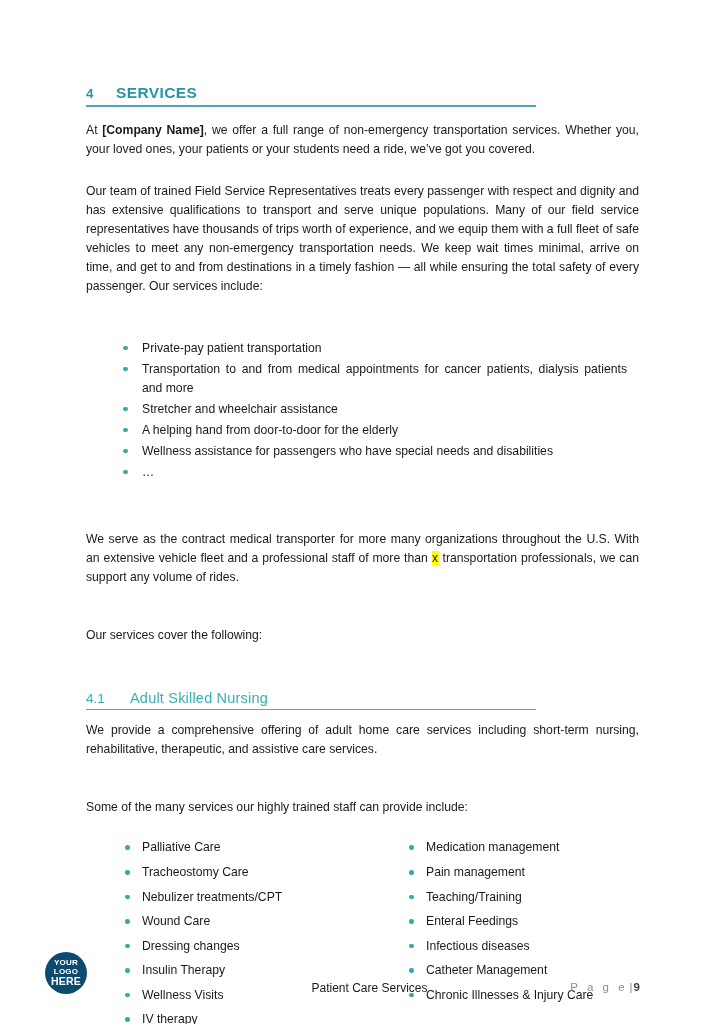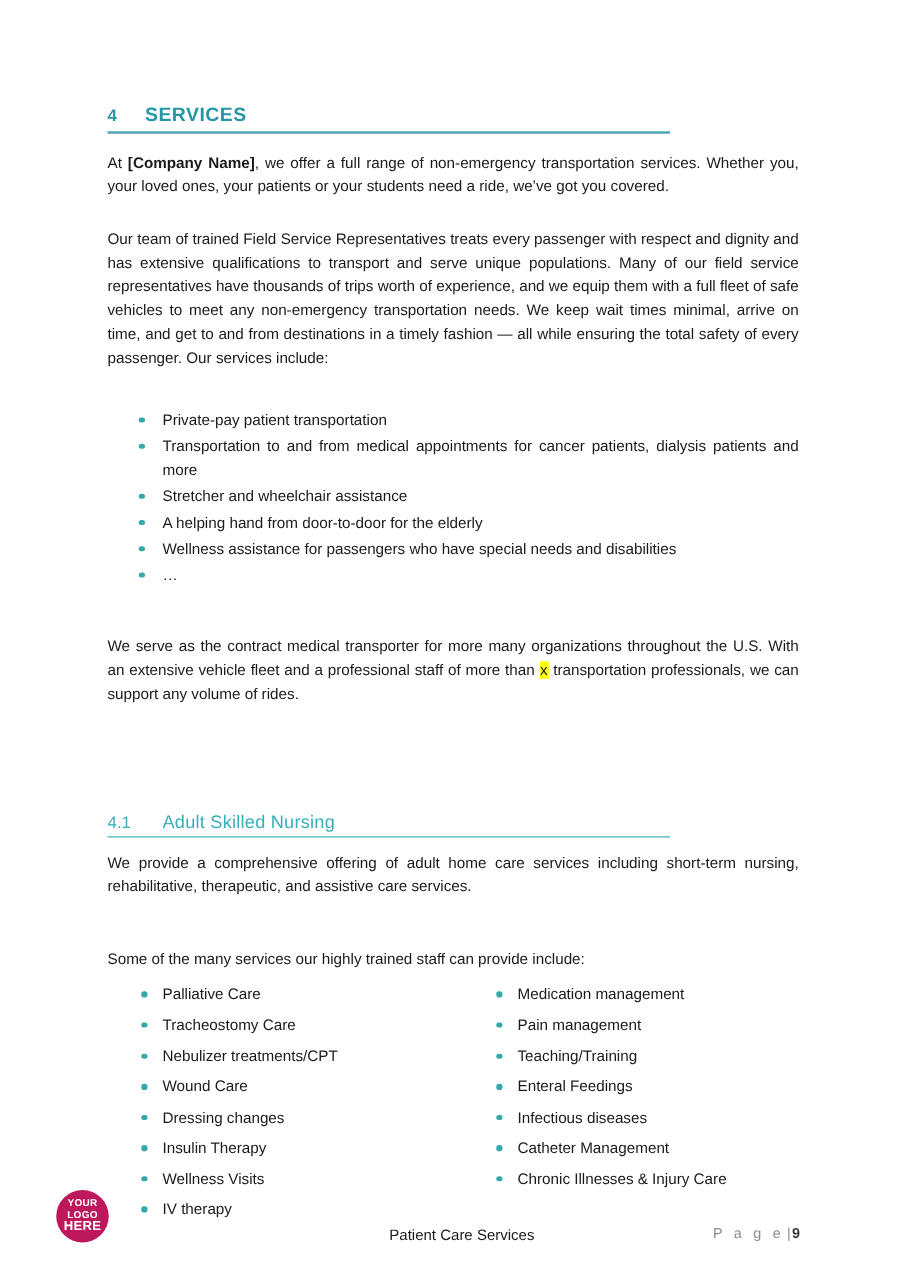--- a/index.html
+++ b/index.html
@@ -51,21 +51,21 @@
     letter-spacing: 0.4px;
   }
   .h1-rule {
     height: 1.5px;
     background: #4FA8B4;
     width: 450px;
     margin-top: 3px;
   }
 
   .h2-block {
-    margin: 10px 0 11px 0;
+    margin: 0 0 11px 0;
   }
   .h2-row {
     display: flex;
     align-items: baseline;
     color: #36B0B8;
   }
   .h2-num {
     font-size: 13.5px;
     width: 44px;
     flex: 0 0 44px;
@@ -96,21 +96,21 @@
 
   b.strong { font-weight: bold; }
   .hl {
     background: #FFFF00;
     padding: 0 0.5px;
   }
 
   
   ul.bul {
     list-style: none;
-    margin: 0;
+    margin: 12px;
     padding: 0;
   }
   ul.bul > li {
     position: relative;
     padding-left: 44px;
     font-size: 12.2px;
     line-height: 1.56;
     margin-bottom: 2px;
     color: #1a1a1a;
   }
@@ -157,21 +157,21 @@
     bottom: 0;
     height: 86px;
   }
   .logo {
     position: absolute;
     left: 45px;
     top: 14px;
     width: 42px;
     height: 42px;
     border-radius: 50%;
-    background: #be185d;
+    background: #0c4a6e;
     color: #ffffff;
     display: flex;
     flex-direction: column;
     align-items: center;
     justify-content: center;
     line-height: 1.02;
     font-weight: bold;
   }
   .logo .l1 { font-size: 8px; letter-spacing: 0.2px; }
   .logo .l2 { font-size: 8px; letter-spacing: 0.2px; }
@@ -230,20 +230,21 @@
       <li>Wellness assistance for passengers who have special needs and disabilities</li>
       <li>…</li>
     </ul>
 
     <div class="gap-xl"></div>
 
     <p class="body"><span>We serve as the contract medical transporter for more many organizations throughout the U.S. With an extensive vehicle fleet and a professional staff of more than </span><span class="hl">x</span><span> transportation professionals, we can support any volume of rides.</span></p>
 
     <div class="gap-lg"></div>
 
+    <p class="body">Our services cover the following:</p>
 
     <div class="gap-xl"></div>
 
     <div class="h2-block">
       <div class="h2-row">
         <span class="h2-num">4.1</span>
         <span class="h2-text">Adult Skilled Nursing</span>
       </div>
       <div class="h2-rule"></div>
     </div>

